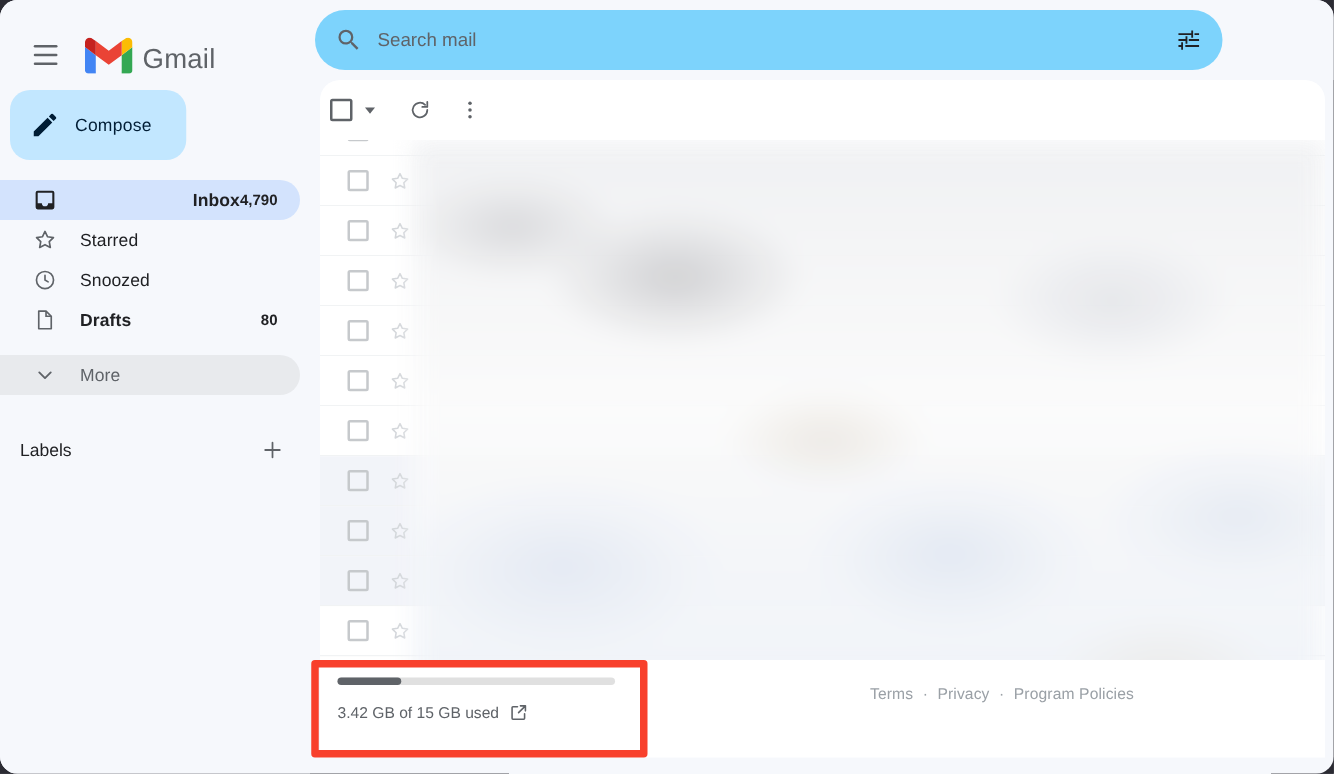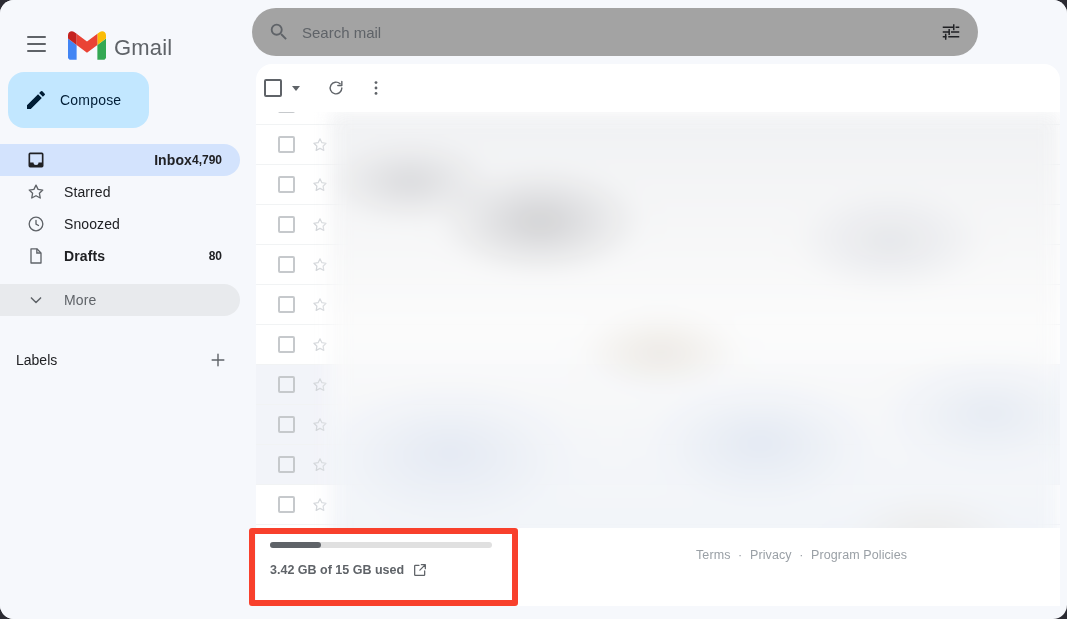--- a/index.html
+++ b/index.html
@@ -30,21 +30,21 @@
     align-items: center; gap: 5px; border-radius: 50%; cursor: pointer;
   }
   .menu-btn span { display: block; width: 19px; height: 2px; background: #5f6368; border-radius: 1px; }
 
   .brand { display: flex; align-items: center; margin-left: 12px; gap: 8px; }
   .brand-title { font-size: 22px; color: #5f6368; letter-spacing: .2px; }
 
   #searchbar {
     position: absolute; left: 252px; top: 8px;
     width: 726px; height: 48px;
-    background: #a3a3a3; border-radius: 24px;
+    background: #7dd3fc; border-radius: 24px;
     display: flex; align-items: center; cursor: text;
   }
   .search-icon { margin-left: 16px; width: 22px; height: 22px; flex: 0 0 auto; }
   #search-input {
     flex: 1; border: none; outline: none; background: transparent;
     font-family: "Liberation Sans", sans-serif;
     font-size: 15px; color: #202124; margin-left: 12px;
   }
   #search-input::placeholder { color: #5f6368; }
   .tune-icon { margin-right: 16px; width: 22px; height: 22px; }
@@ -133,21 +133,21 @@
   
   #footer {
     position: absolute; left: 256px; top: 528px;
     width: 804px; height: 78px;
     background: #ffffff;
     display: flex; align-items: flex-start;
   }
   #storage { position: absolute; left: 14px; top: 14px; width: 230px; }
   .bar-track { width: 222px; height: 6px; border-radius: 3px; background: #e0e0e0; }
   .bar-fill { height: 6px; border-radius: 3px; background: #5f6368; }
-  .storage-line { margin-top: 14px; display: flex; align-items: center; gap: 8px; font-weight: bold; }
+  .storage-line { margin-top: 14px; display: flex; align-items: center; gap: 8px; }
   .storage-text { font-size: 12.5px; color: #5f6368; }
   .ext-icon { width: 16px; height: 16px; cursor: pointer; }
 
   #legal {
     position: absolute; left: 440px; top: 20px;
     font-size: 12.5px; color: #9aa0a6; letter-spacing: .1px;
   }
   #legal a { color: #9aa0a6; text-decoration: none; cursor: pointer; }
   .dot-sep { margin: 0 4px; }
 

